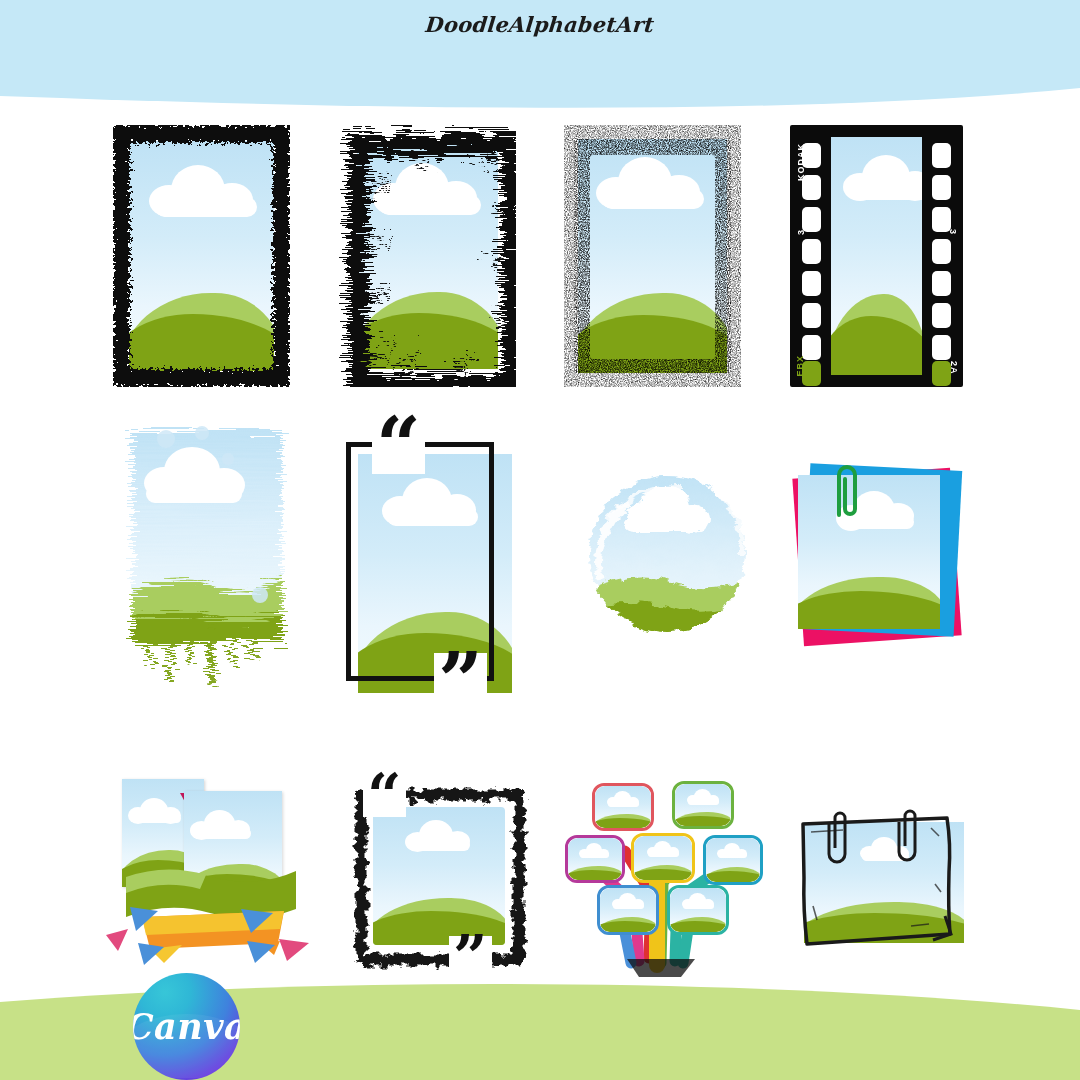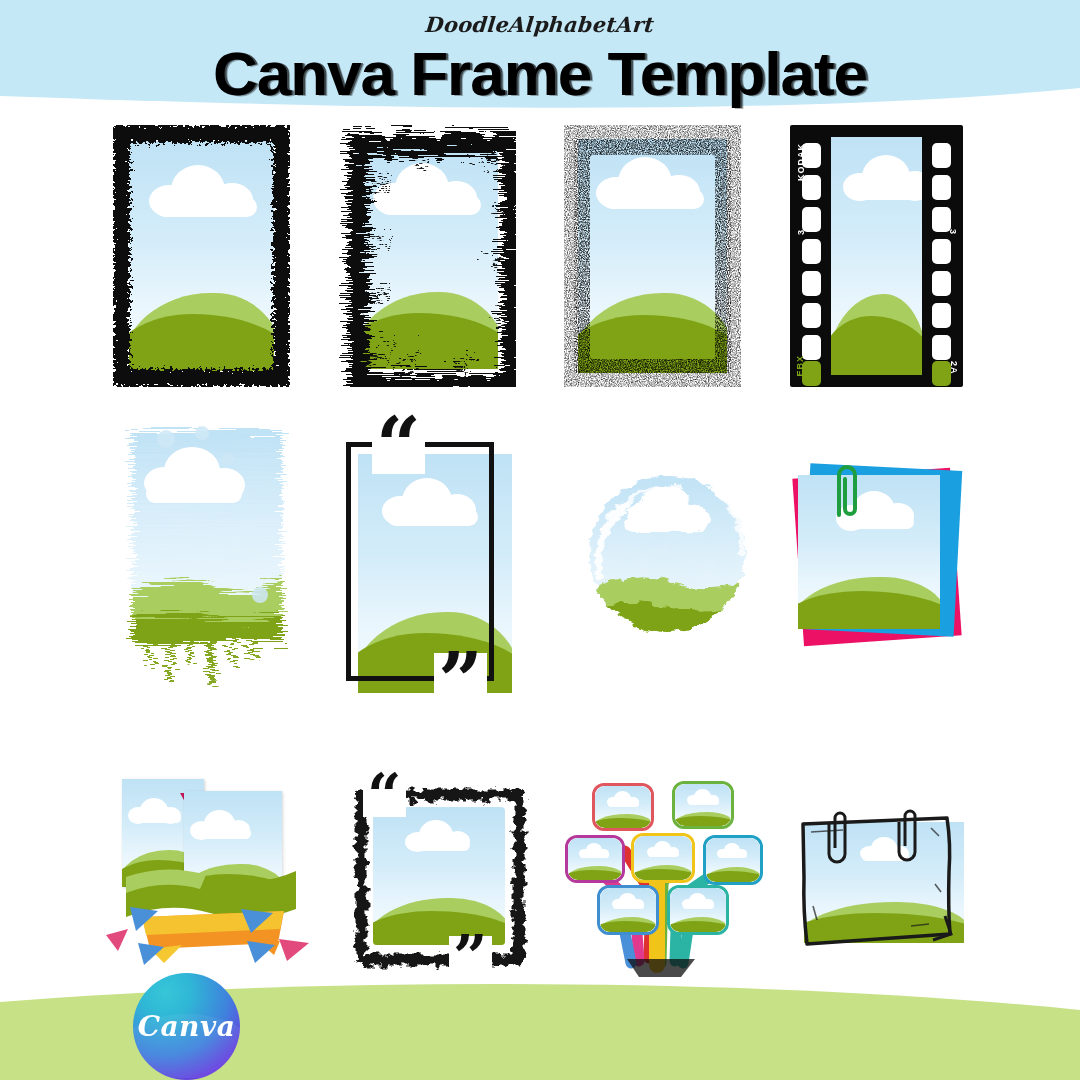--- a/index.html
+++ b/index.html
@@ -46,21 +46,21 @@
     display:flex; align-items:center; justify-content:center;
     overflow:hidden;
   }
   .canva-badge::after{
     content:""; position:absolute; left:-20%; top:38%; width:140%; height:60%;
     background: rgba(255,255,255,.06); border-radius:50% 50% 0 0 / 70% 70% 0 0;
   }
   .canva-badge span {
     position:relative; z-index:2;
     font-family:"DejaVu Serif", serif; font-style:italic; font-weight:700;
-    font-size:28px; color:#fff; letter-spacing:.5px;
+    font-size:35px; color:#fff; letter-spacing:.5px;
   }
 
   
   .grid { position:absolute; left:0; top:118px; width:1080px; height:880px; }
   .cell { position:absolute; }
 
   
   .scene { position:relative; width:100%; height:100%; overflow:hidden; background:#ffffff; }
   .sky {
     position:absolute; inset:0;
@@ -130,21 +130,20 @@
 <body>
 
 <div class="stage">
 
   <div class="header-band">
     <svg viewBox="0 0 1080 122" preserveAspectRatio="none" aria-hidden="true">
       <path d="M0,0 L1080,0 L1080,88 C780,118 340,108 0,96 Z" fill="#c5e8f7"></path>
     </svg>
   </div>
   <div class="brand">DoodleAlphabetArt</div>
-  <div class="main-title">Canva Frame Template</div>
 
   <div class="grid">
 
     <div class="cell" style="left:113px; top:7px; width:177px; height:262px;">
       <div class="f-grunge">
         <div class="inner">
           <div class="scene">
             <div class="sky"></div>
             <div class="hill-back"></div>
             <div class="hill-front"></div>

